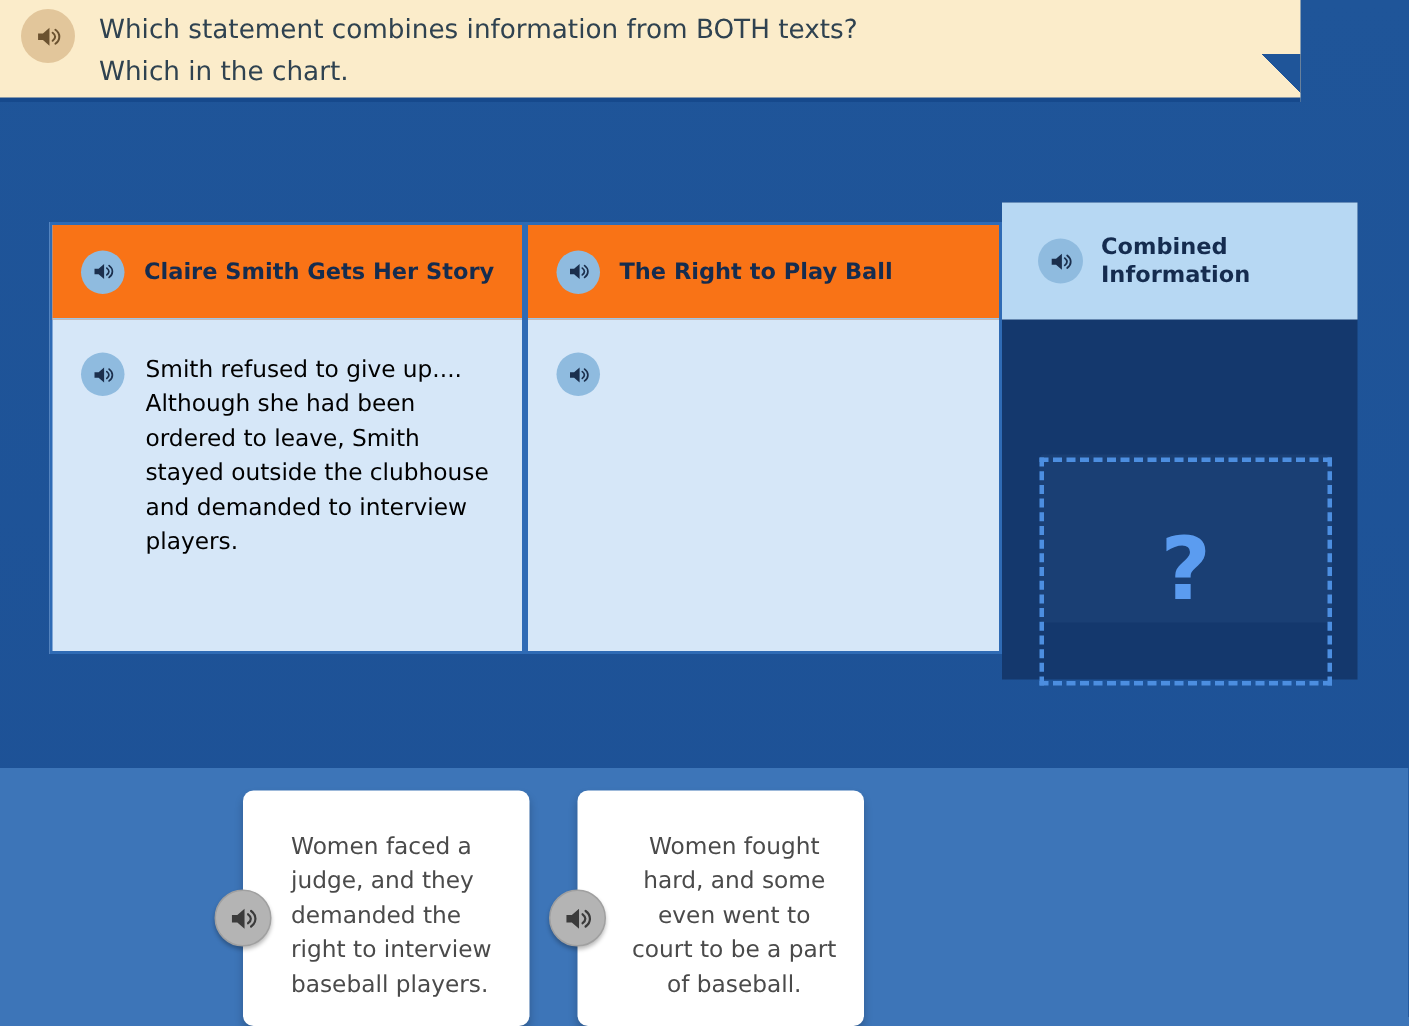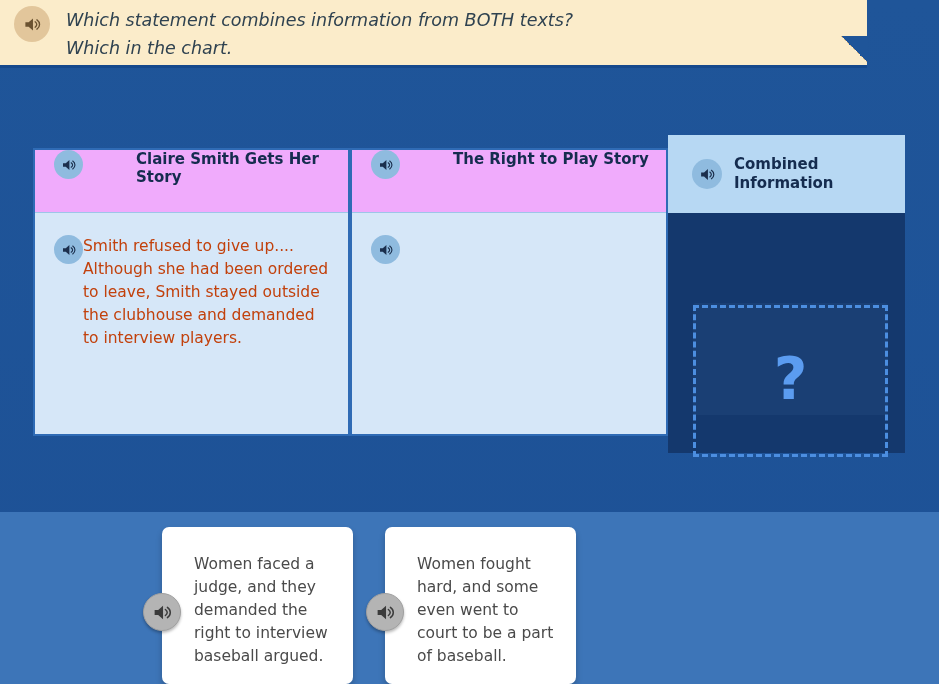--- a/index.html
+++ b/index.html
@@ -25,21 +25,20 @@
   
   .banner {
     position: absolute;
     left: 0;
     top: 0;
     width: 867px;
     height: 68px;
     background: #fbecca;
     border-bottom: 3px solid #16498c;
     box-sizing: border-box;
-    font-style: italic;
   }
   .banner-fold {
     position: absolute;
     right: 0;
     bottom: 3px;
     width: 26px;
     height: 26px;
     background: linear-gradient(225deg, #d8b98a 0%, #d8b98a 50%, transparent 50%);
   }
   .banner-fold::after {
@@ -107,43 +106,43 @@
     position: absolute;
     box-sizing: border-box;
     border: 2px solid #2f6bb5;
     background: #d6e7f8;
   }
   #card-claire { left: 33px; top: 148px; width: 317px; height: 288px; }
   #card-rtpb   { left: 350px; top: 148px; width: 318px; height: 288px; }
 
   .card-head {
     display: flex;
-    align-items: flex-start;
+    align-items: center;
     height: 63px;
-    background: #f0abfc;
+    background: #f97316;
     border-bottom: 1px solid #9dc6e8;
     padding-left: 19px;
     box-sizing: border-box;
-    gap: 40px;
   }
   .card-head-title {
     margin-left: 13px;
     color: #152c4f;
     font-size: 15px;
     font-weight: bold;
     font-family: "DejaVu Sans", sans-serif;
     line-height: 18px;
   }
   .card-body {
     display: flex;
     align-items: flex-start;
     padding: 22px 14px 0 19px;
   }
   .card-body-text {
-    color: #c2410c;
+    margin-left: 14px;
+    color: #000000;
     font-size: 15.5px;
     line-height: 23px;
     font-family: "DejaVu Sans", sans-serif;
   }
 
   
   #combined-panel {
     position: absolute;
     left: 668px;
     top: 135px;
@@ -215,21 +214,21 @@
     position: absolute;
     top: 15px;
     width: 191px;
     height: 157px;
     background: #ffffff;
     border-radius: 7px;
     box-shadow: 0 4px 6px rgba(0,0,0,0.22);
     box-sizing: border-box;
   }
   #answer-0 { left: 162px; }
-  #answer-1 { left: 385px; }
+  #answer-1 { left: 385px; text-align: center; }
   #answer-2 { left: 608px; }
 
   .answer-text {
     padding: 26px 14px 0 32px;
     color: #4a4a4a;
     font-size: 15.5px;
     line-height: 23px;
     font-family: "DejaVu Sans", sans-serif;
   }
   .answer-spk-wrap {
@@ -285,21 +284,21 @@
 
   <div class="text-card" id="card-rtpb">
     <div class="card-head">
       <div class="spk spk-card">
         <svg width="16" height="16" viewBox="0 0 24 24" aria-hidden="true">
           <path d="M3 9.2h4.1L12.6 4.4v15.2L7.1 14.8H3z" fill="#1b2f4d"></path>
           <path d="M15.3 8.6c1.3 1 2.1 2.1 2.1 3.4s-.8 2.4-2.1 3.4" stroke="#1b2f4d" stroke-width="1.7" fill="none" stroke-linecap="round"></path>
           <path d="M17.6 6.1c2.1 1.5 3.3 3.5 3.3 5.9s-1.2 4.4-3.3 5.9" stroke="#1b2f4d" stroke-width="1.7" fill="none" stroke-linecap="round"></path>
         </svg>
       </div>
-      <div class="card-head-title">The Right to Play Story</div>
+      <div class="card-head-title">The Right to Play Ball</div>
     </div>
     <div class="card-body">
       <div class="spk spk-card">
         <svg width="16" height="16" viewBox="0 0 24 24" aria-hidden="true">
           <path d="M3 9.2h4.1L12.6 4.4v15.2L7.1 14.8H3z" fill="#1b2f4d"></path>
           <path d="M15.3 8.6c1.3 1 2.1 2.1 2.1 3.4s-.8 2.4-2.1 3.4" stroke="#1b2f4d" stroke-width="1.7" fill="none" stroke-linecap="round"></path>
           <path d="M17.6 6.1c2.1 1.5 3.3 3.5 3.3 5.9s-1.2 4.4-3.3 5.9" stroke="#1b2f4d" stroke-width="1.7" fill="none" stroke-linecap="round"></path>
         </svg>
       </div>
     </div>
@@ -329,21 +328,21 @@
     <div class="answer-card" id="answer-0">
       <div class="answer-spk-wrap">
         <div class="spk spk-answer">
           <svg width="21" height="21" viewBox="0 0 24 24" aria-hidden="true">
             <path d="M3 9.2h4.1L12.6 4.4v15.2L7.1 14.8H3z" fill="#3b3b3b"></path>
             <path d="M15.3 8.6c1.3 1 2.1 2.1 2.1 3.4s-.8 2.4-2.1 3.4" stroke="#3b3b3b" stroke-width="1.7" fill="none" stroke-linecap="round"></path>
             <path d="M17.6 6.1c2.1 1.5 3.3 3.5 3.3 5.9s-1.2 4.4-3.3 5.9" stroke="#3b3b3b" stroke-width="1.7" fill="none" stroke-linecap="round"></path>
           </svg>
         </div>
       </div>
-      <div class="answer-text">Women faced a judge, and they demanded the right to interview baseball argued.</div>
+      <div class="answer-text">Women faced a judge, and they demanded the right to interview baseball players.</div>
     </div>
 
     <div class="answer-card" id="answer-1">
       <div class="answer-spk-wrap">
         <div class="spk spk-answer">
           <svg width="21" height="21" viewBox="0 0 24 24" aria-hidden="true">
             <path d="M3 9.2h4.1L12.6 4.4v15.2L7.1 14.8H3z" fill="#3b3b3b"></path>
             <path d="M15.3 8.6c1.3 1 2.1 2.1 2.1 3.4s-.8 2.4-2.1 3.4" stroke="#3b3b3b" stroke-width="1.7" fill="none" stroke-linecap="round"></path>
             <path d="M17.6 6.1c2.1 1.5 3.3 3.5 3.3 5.9s-1.2 4.4-3.3 5.9" stroke="#3b3b3b" stroke-width="1.7" fill="none" stroke-linecap="round"></path>
           </svg>

